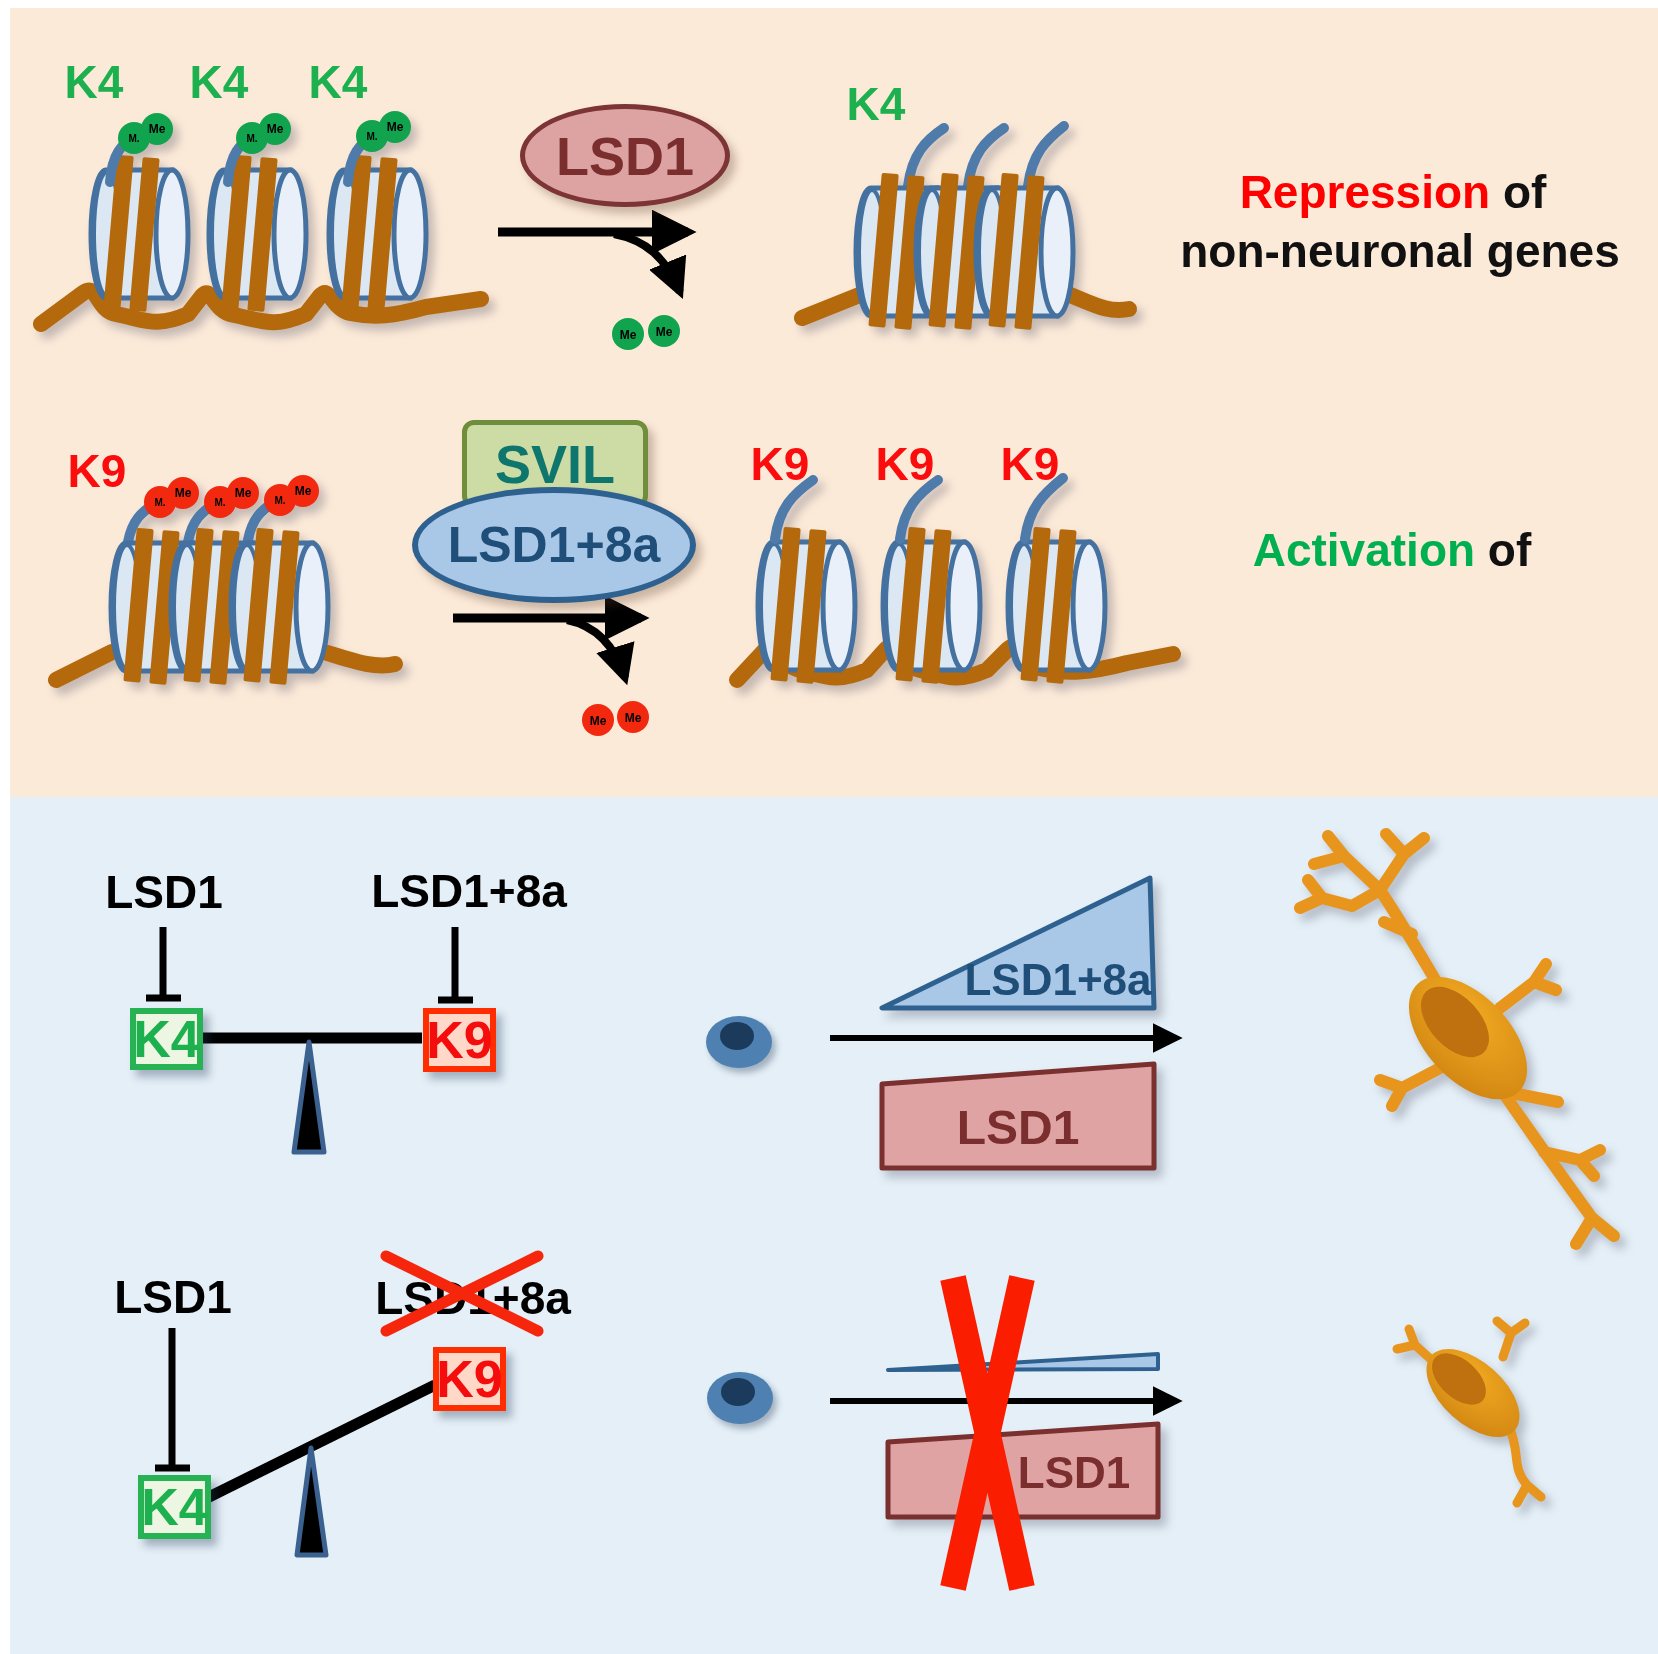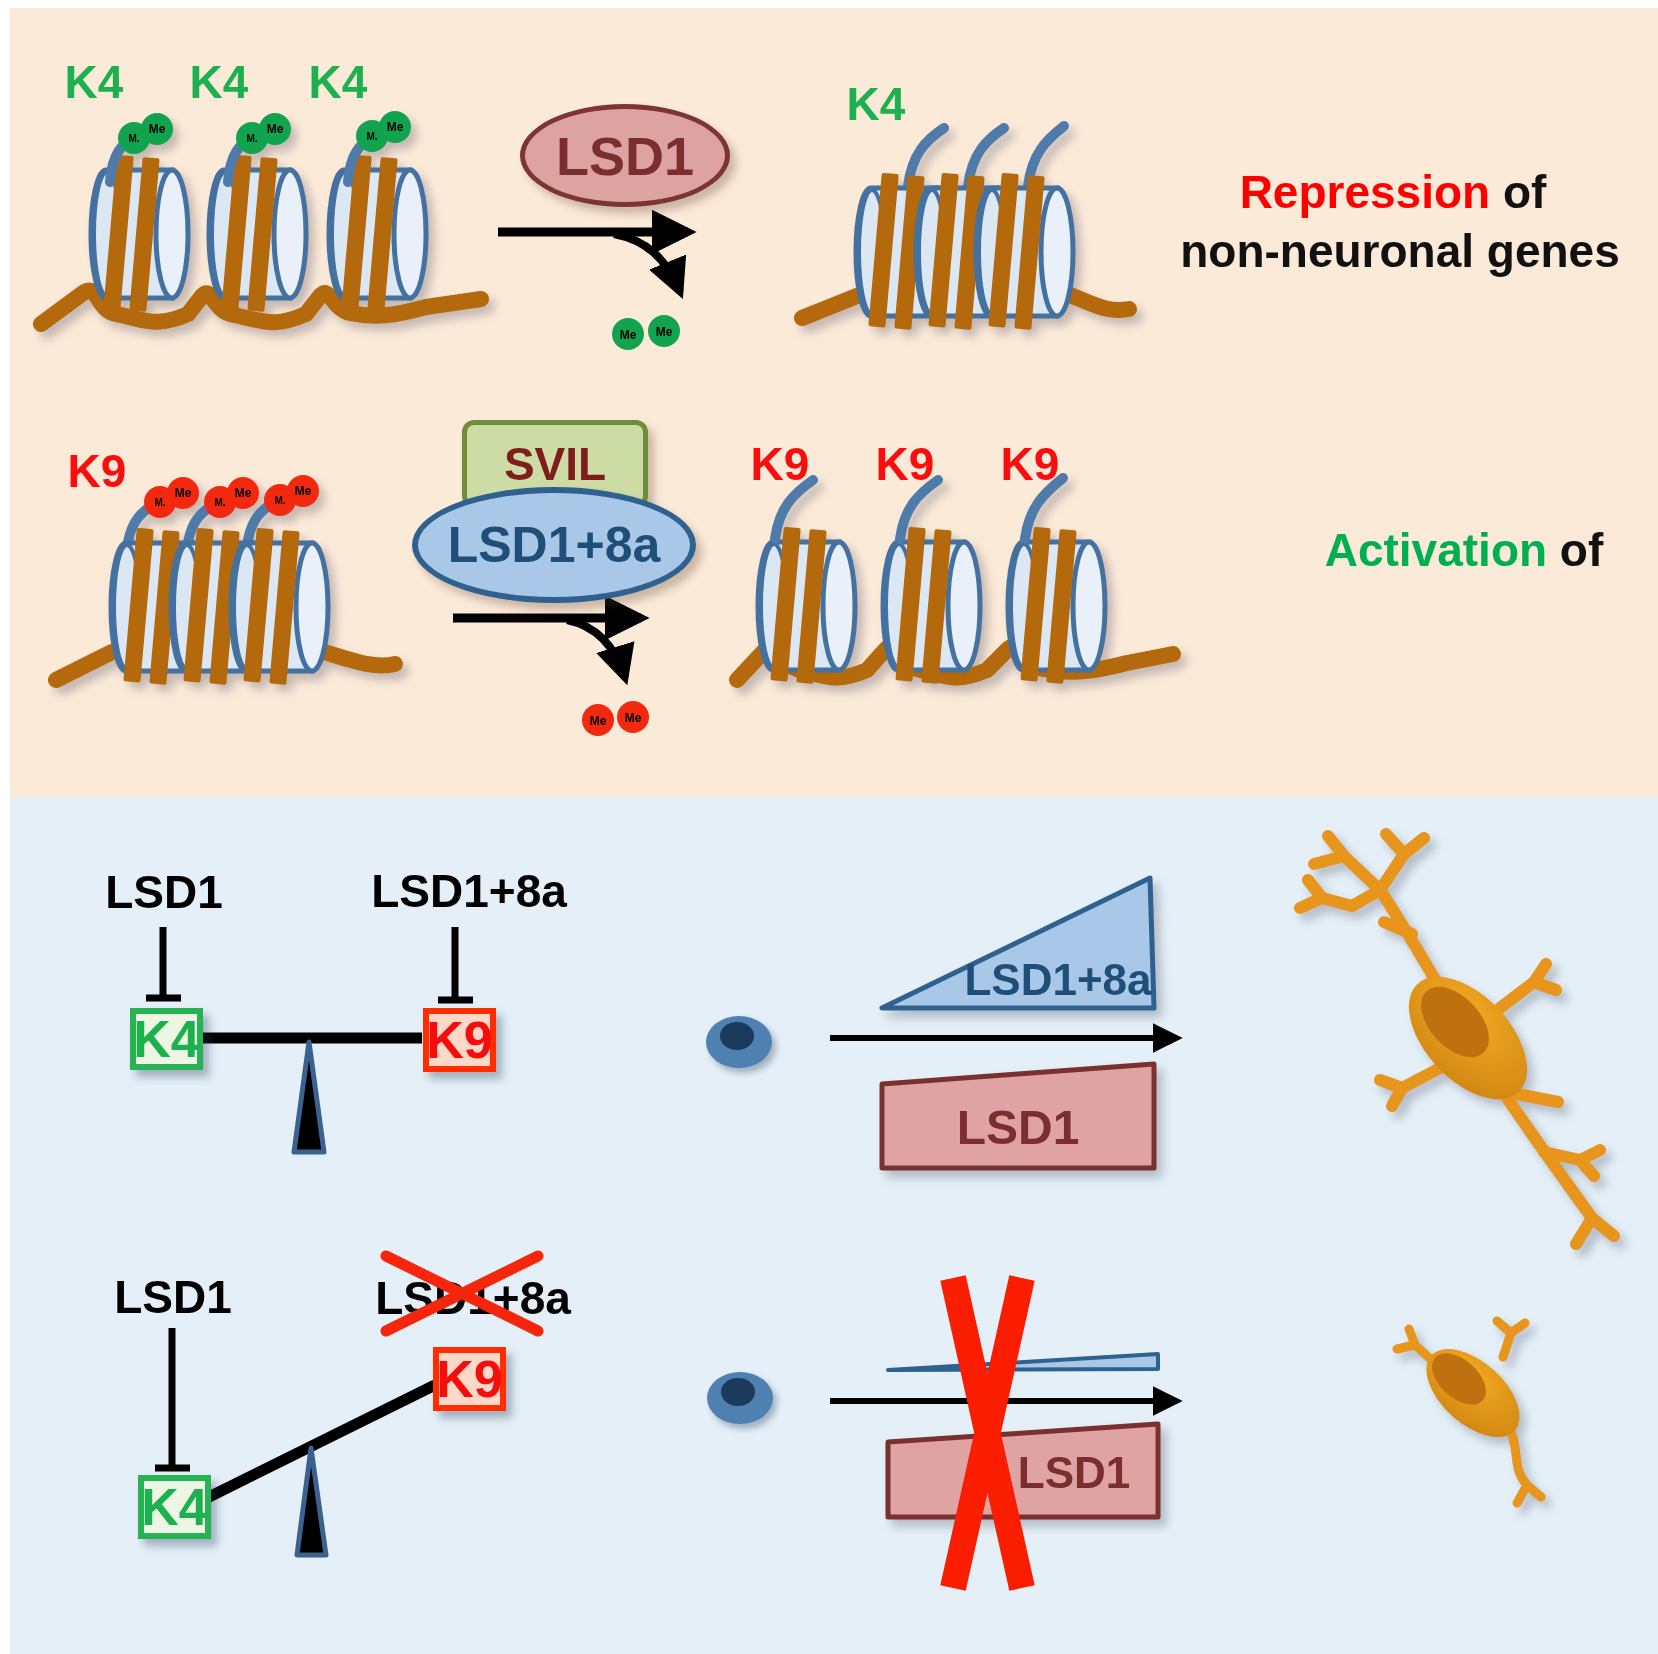--- a/index.html
+++ b/index.html
@@ -142,21 +142,21 @@
       <text x="195" y="57" font-size="12" font-weight="bold" text-anchor="middle">Me</text>
       <circle cx="232" cy="60" r="16" fill="#f3290f"></circle>
         <circle cx="255" cy="51" r="16" fill="#f3290f"></circle>
       <text x="232" y="64" font-size="10" font-weight="bold" text-anchor="middle">M.</text>
       <text x="255" y="55" font-size="12" font-weight="bold" text-anchor="middle">Me</text>
     </g>
   </svg>
   <div class="lbl r" style="left:97px;top:471px;font-size:46px">K9</div>
 
   <div class="enzyme" style="left:462px;top:420px;width:176px;height:78px;background:#ccdca4;border:5px solid #6e8e3b;border-radius:12px;">
-    <span style="font-size:46px;color:#7f1d1d">SVIL</span>
+    <span style="font-size:54px;color:#0f766e">SVIL</span>
   </div>
   <div class="enzyme ellipse" style="left:412px;top:487px;width:272px;height:104px;background:#a9c7e6;border:6px solid #2e618f;">
     <span style="font-size:50px;color:#1f4e79">LSD1+8a</span>
   </div>
 
   <svg class="abs" style="left:445px;top:558px" width="260" height="195" viewBox="0 0 260 195">
     <path d="M8,60 H196" fill="none" stroke="#000" stroke-width="9" marker-end="url(#ah)"></path>
     <path d="M122,62 C152,68 170,88 180,120" fill="none" stroke="#000" stroke-width="8" marker-end="url(#ah)"></path>
     <g>
       <circle cx="153" cy="162" r="16" fill="#f3290f"></circle>
@@ -174,21 +174,21 @@
     <g fill="none" stroke="#4f7bab" stroke-width="10" stroke-linecap="round">
       <path d="M40,97 C44,66 58,52 78,38"></path>
       <path d="M165,97 C169,66 183,52 203,38"></path>
       <path d="M290,97 C294,66 308,52 328,36"></path>
     </g>
   </svg>
   <div class="lbl r" style="left:780px;top:464px;font-size:46px">K9</div>
   <div class="lbl r" style="left:905px;top:464px;font-size:46px">K9</div>
   <div class="lbl r" style="left:1030px;top:464px;font-size:46px">K9</div>
 
-  <div class="lbl cap" style="left:1464px;top:550px">
+  <div class="lbl cap" style="left:1392px;top:550px">
     <span class="hl-green">Activation</span><span class="rest"> of</span>
   </div>
 
   <div class="lbl" style="left:164px;top:892px;font-size:46px;color:#000">LSD1</div>
   <div class="lbl" style="left:469px;top:891px;font-size:46px;color:#000">LSD1+8a</div>
 
   <svg class="abs" style="left:100px;top:915px" width="420" height="250" viewBox="0 0 420 250">
     <g stroke="#000" stroke-width="7">
       <path d="M63,12 V83"></path>
         <path d="M46,83 H81"></path>

